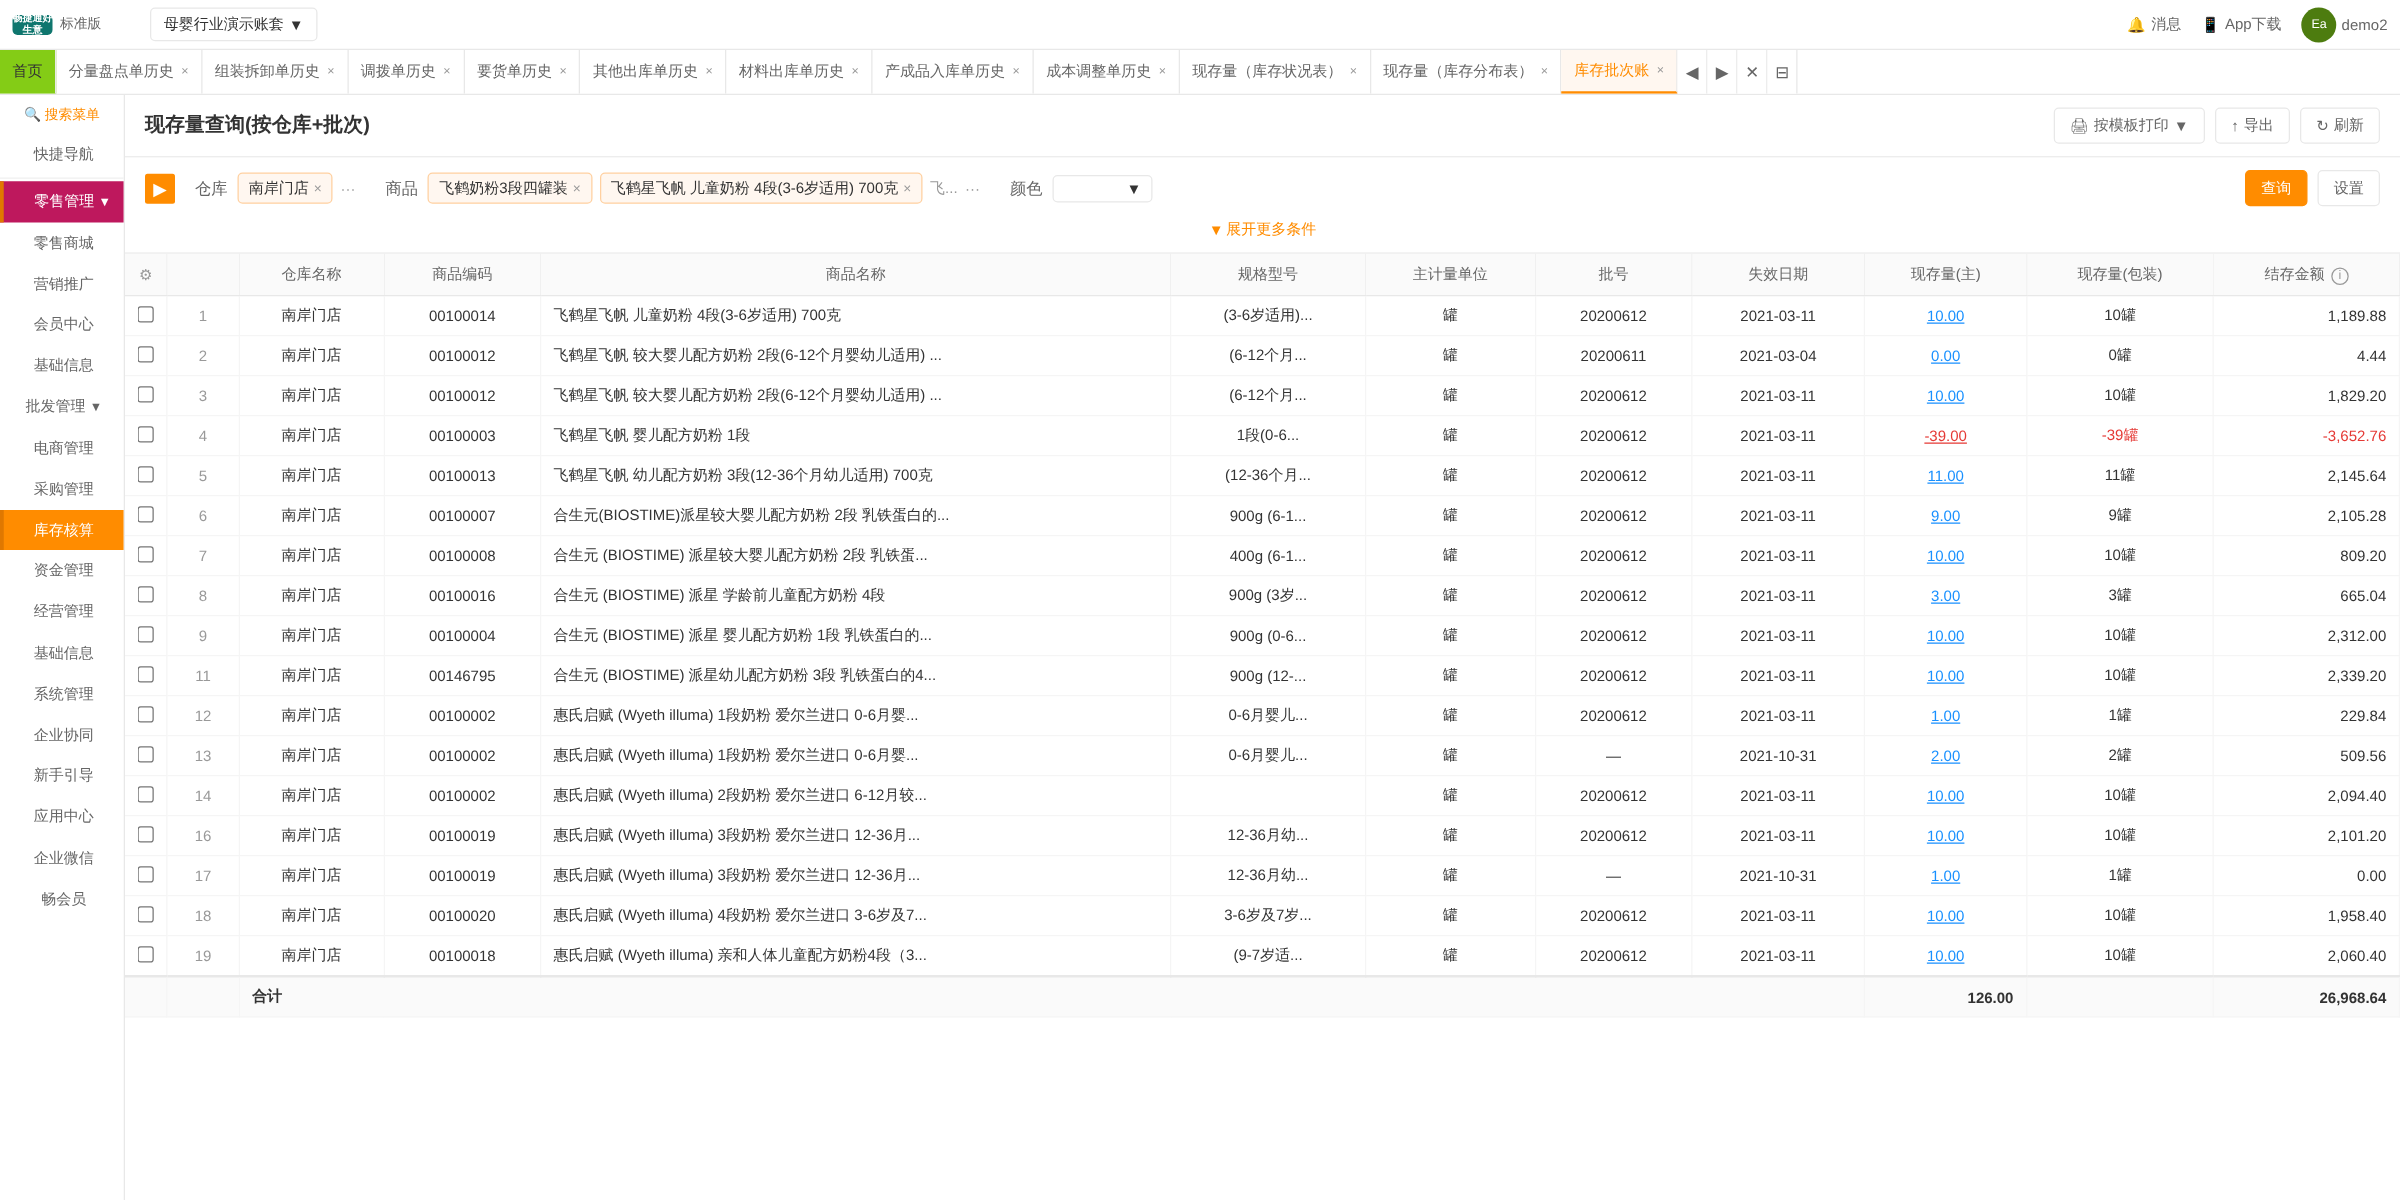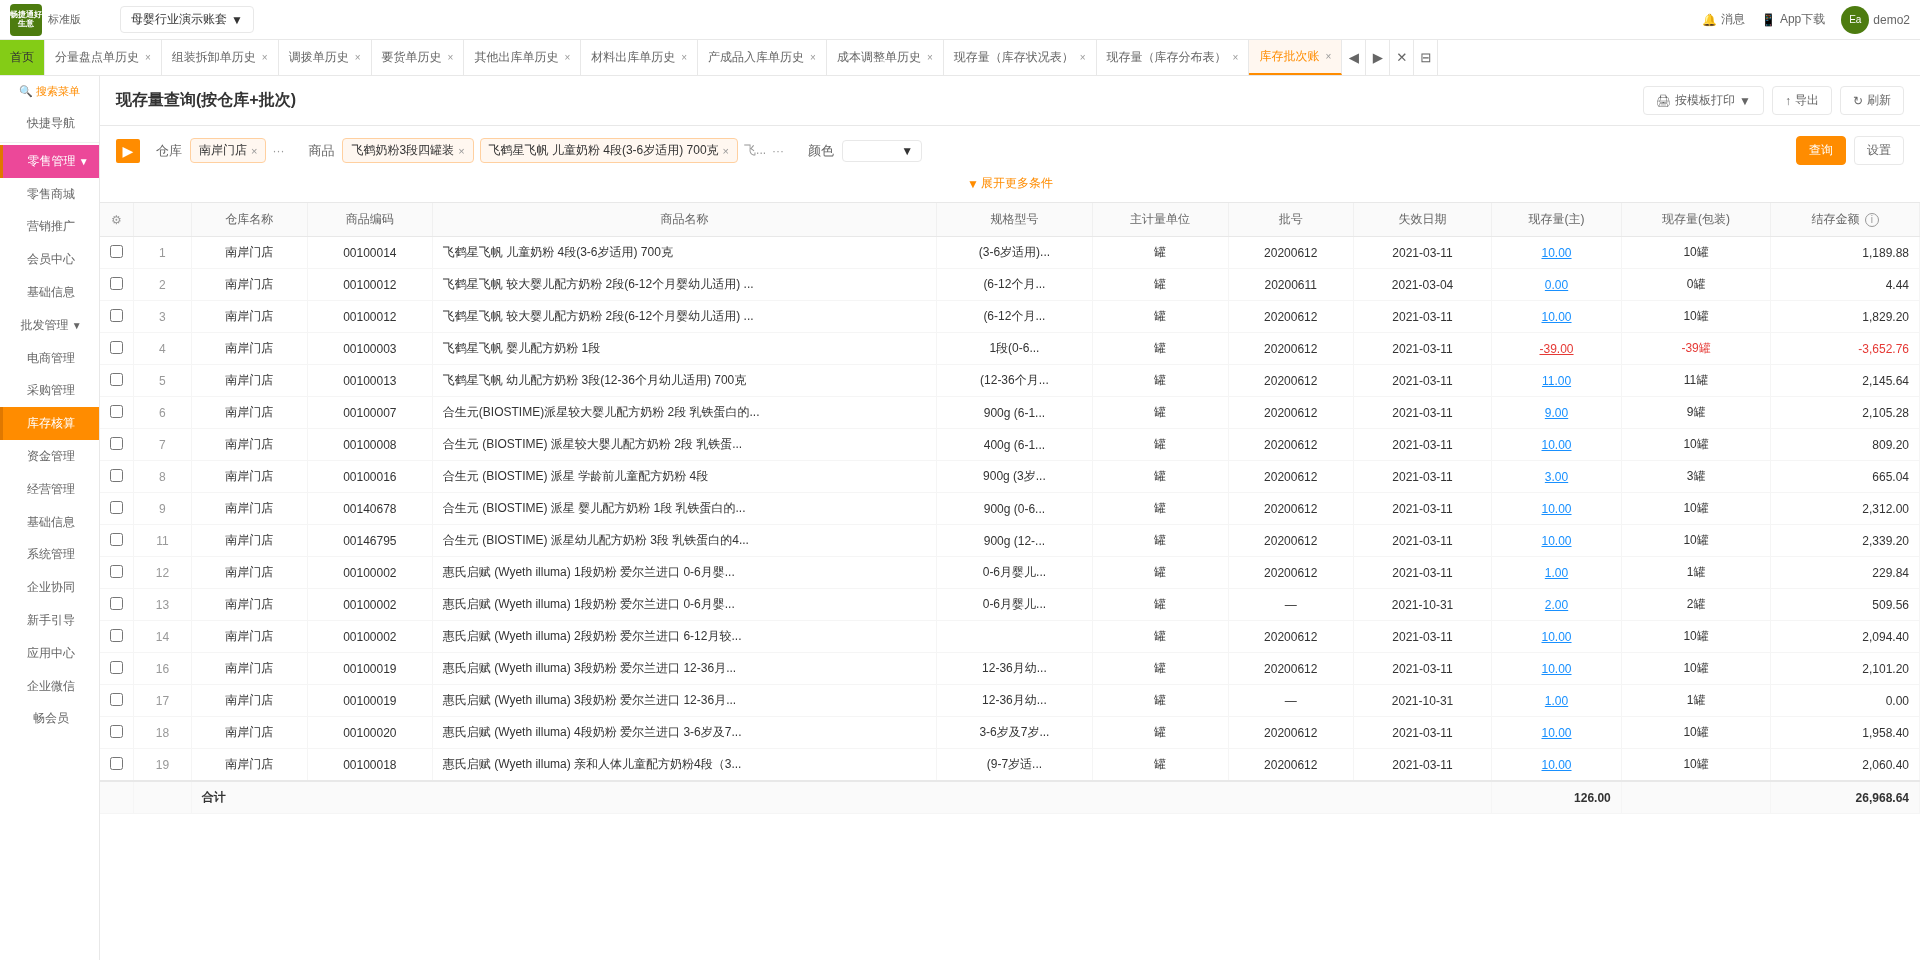--- a/index.html
+++ b/index.html
@@ -1,42 +1,42 @@
 <!DOCTYPE html>
 <html><head>
   <meta charset="utf-8">
   <style>
     * { margin: 0; padding: 0; box-sizing: border-box; }
     body { font-family: 'Microsoft YaHei', Arial, sans-serif; font-size: 12px; background: #f5f5f5; color: #333; width: 1920px; height: 960px; overflow: hidden; display: flex; flex-direction: column; }
 
     
     .top-bar { height: 40px; background: #fff; display: flex; align-items: center; padding: 0 10px; border-bottom: 1px solid #e8e8e8; flex-shrink: 0; }
     .logo { display: flex; align-items: center; gap: 6px; width: 100px; flex-shrink: 0; }
-    .logo-icon { width: 32px; height: 32px; background: #4d7c0f; border-radius: 4px; display: flex; align-items: center; justify-content: flex-end; color: #fff; font-size: 10px; font-weight: bold; }
+    .logo-icon { width: 32px; height: 16px; background: #0f766e; border-radius: 4px; display: flex; align-items: center; justify-content: flex-end; color: #fff; font-size: 10px; font-weight: bold; }
     .logo-text { font-size: 11px; color: #666; line-height: 1.2; }
     .org-selector { display: flex; align-items: center; gap: 4px; padding: 4px 10px; border: 1px solid #e8e8e8; border-radius: 4px; cursor: pointer; color: #333; font-size: 12px; margin-left: 10px; }
     .top-actions { margin-left: auto; display: flex; align-items: center; gap: 16px; color: #666; font-size: 12px; }
     .top-action-item { display: flex; align-items: center; gap: 4px; cursor: pointer; }
     .user-avatar { width: 28px; height: 28px; border-radius: 50%; background: #4d7c0f; display: flex; align-items: center; justify-content: center; color: #fff; font-size: 11px; }
 
     
     .tab-bar { height: 36px; background: #fff; display: flex; align-items: stretch; border-bottom: 1px solid #e8e8e8; flex-shrink: 0; overflow: hidden; }
     .tab-item { display: flex; align-items: center; padding: 0 10px; gap: 4px; cursor: pointer; border-right: 1px solid #e8e8e8; font-size: 12px; color: #666; white-space: nowrap; flex-shrink: 0; }
     .tab-item.home { background: #84cc16; color: #333; font-weight: normal; }
     .tab-item.active { background: #fff7f0; color: #ff8c00; border-bottom: 2px solid #ff8c00; }
     .tab-item .close-x { color: #999; font-size: 10px; margin-left: 2px; cursor: pointer; }
     .tab-nav-btn { display: flex; align-items: center; justify-content: center; width: 24px; border: none; background: #fff; cursor: pointer; color: #666; border-right: 1px solid #e8e8e8; flex-shrink: 0; }
 
     
     .main-layout { display: flex; flex: 1; overflow: hidden; }
 
     
     .sidebar { width: 100px; background: #fff; border-right: 1px solid #e8e8e8; display: flex; flex-direction: column; flex-shrink: 0; overflow-y: auto; }
     .sidebar-item { padding: 8px 4px; text-align: center; cursor: pointer; color: #666; font-size: 12px; line-height: 1.4; border-left: 3px solid transparent; }
-    .sidebar-item.active { color: #fff; background: #ec4899; border-left-color: #e07800; padding-left: 18px; }
+    .sidebar-item.active { color: #fff; background: #be185d; border-left-color: #e07800; padding-left: 18px; }
     .sidebar-divider { height: 1px; background: #f0f0f0; margin: 2px 0; }
     .sidebar-search-area { padding: 8px 4px; font-size: 11px; color: #ff8c00; cursor: pointer; text-align: center; }
 
     
     .content { flex: 1; display: flex; flex-direction: column; overflow: hidden; }
 
     
     .page-header { background: #fff; padding: 10px 16px; display: flex; align-items: center; justify-content: space-between; border-bottom: 1px solid #e8e8e8; flex-shrink: 0; }
     .page-title { font-size: 16px; font-weight: bold; color: #333; }
     .page-actions { display: flex; align-items: center; gap: 8px; }
@@ -461,21 +461,21 @@
     <td class="link">3.00</td>
     <td>3罐</td>
     <td class="td-right">665.04</td>
   </tr>
             <tr>
     <td class="checkbox-col">
       <input type="checkbox" style="">
     </td>
     <td class="row-num">9</td>
     <td>南岸门店</td>
-    <td>00140678</td>
+    <td>00100004</td>
     <td class="td-left" style="max-width:300px;overflow:hidden;text-overflow:ellipsis;">合生元 (BIOSTIME) 派星 婴儿配方奶粉 1段 乳铁蛋白的...</td>
     <td>900g (0-6...</td>
     <td>罐</td>
     <td>20200612</td>
     <td>2021-03-11</td>
     <td class="link">10.00</td>
     <td>10罐</td>
     <td class="td-right">2,312.00</td>
   </tr>
             <tr>

